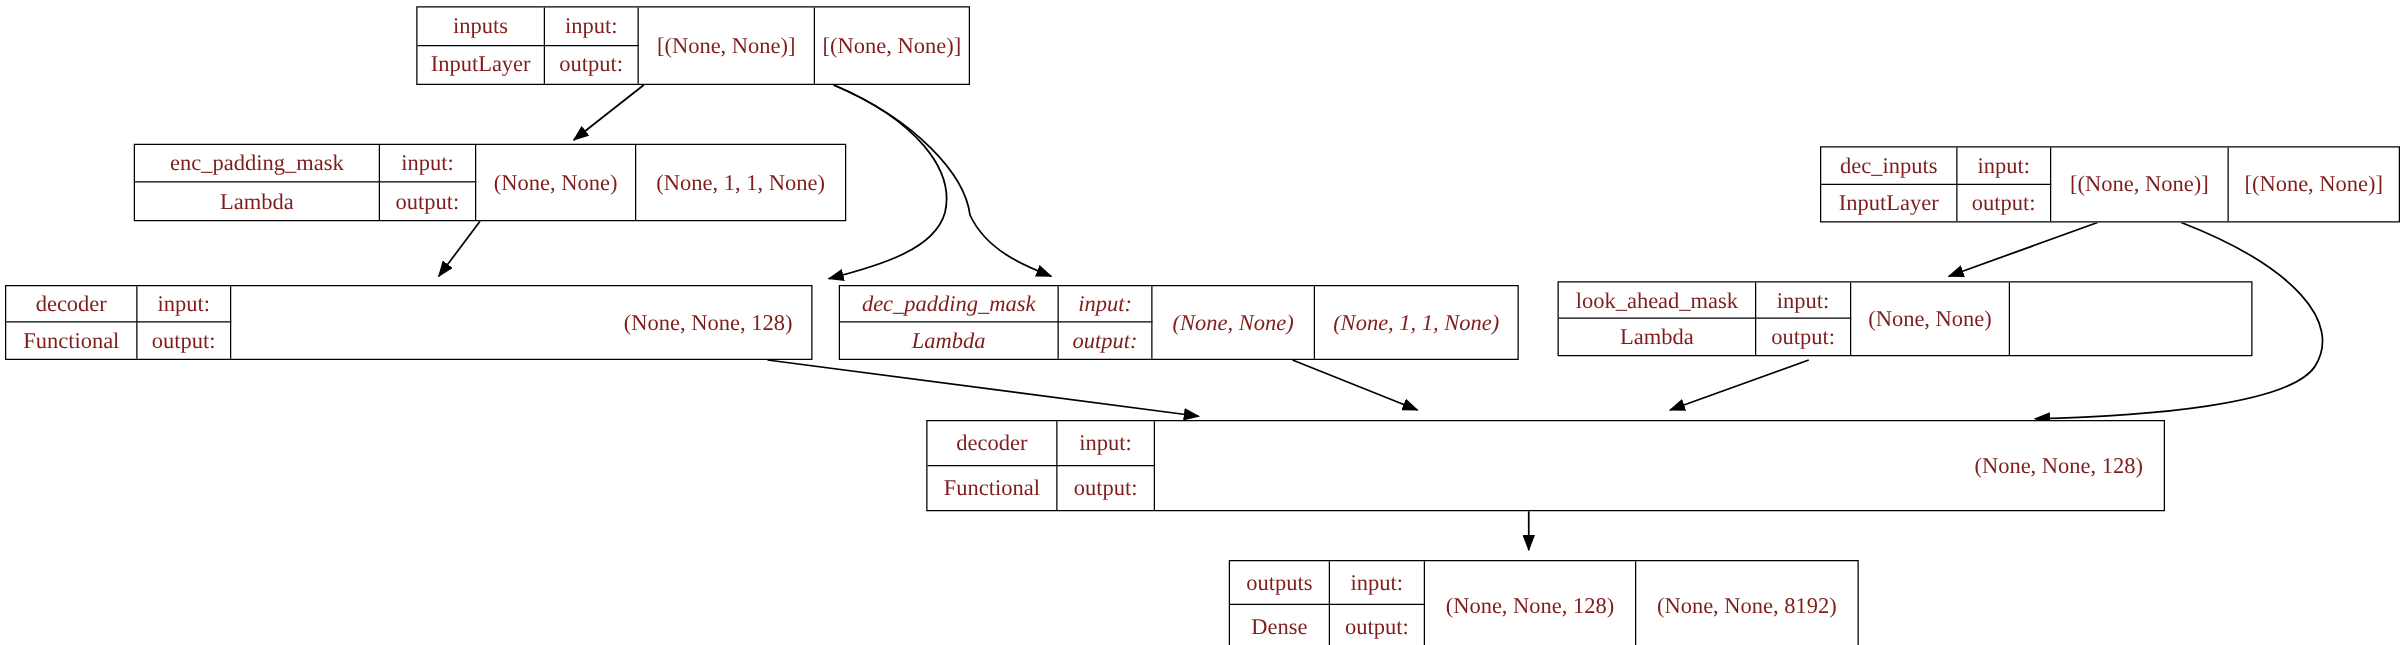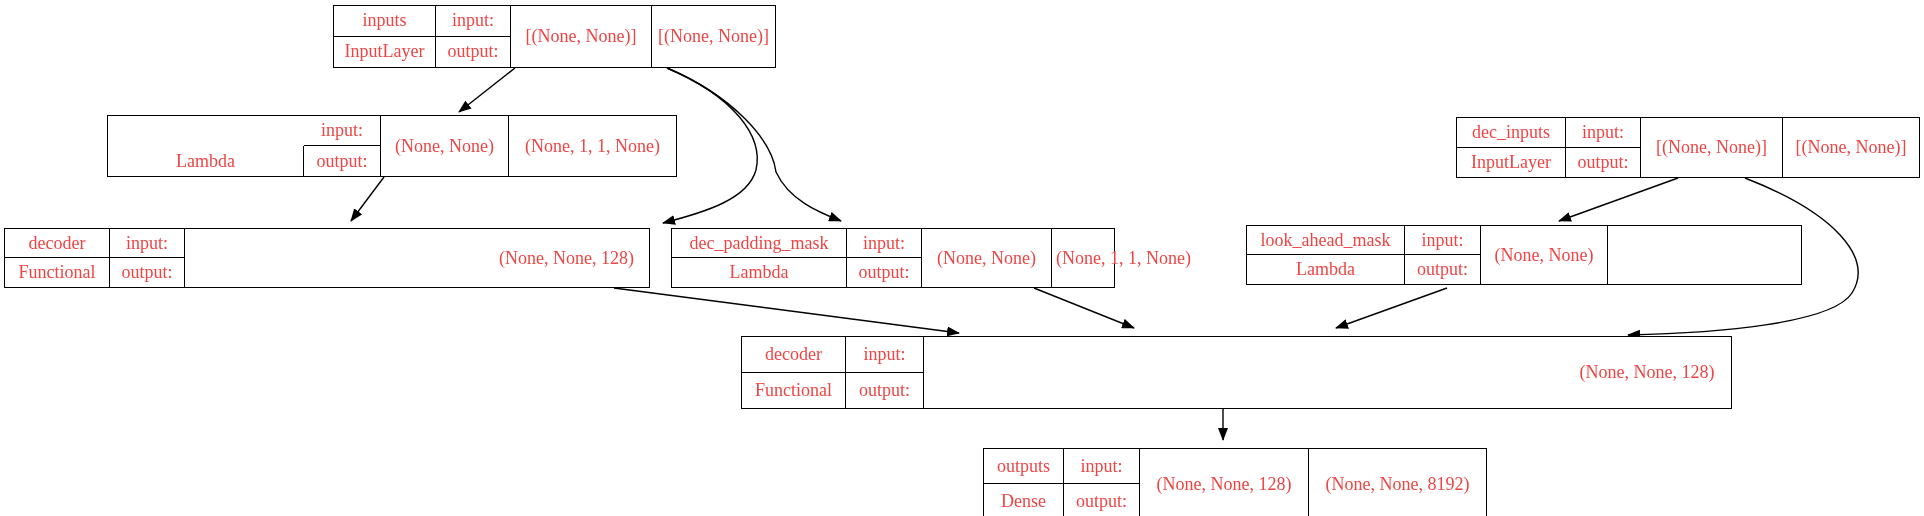--- a/index.html
+++ b/index.html
@@ -1,21 +1,21 @@
 <!DOCTYPE html>
 <html><head>
 <meta charset="utf-8">
 <style>
   html,body{margin:0;padding:0;background:#ffffff;}
   .canvas{
     position:relative;
     width:1924px;height:516px;
     background:#ffffff;
     font-family:"Liberation Serif","DejaVu Serif",serif;
-    color:#ef4444;
+    color:#7f1d1d;
     overflow:hidden;
   }
   svg.edges{position:absolute;left:0;top:0;width:1924px;height:516px;}
   .node{
     position:absolute;
     display:grid;
     grid-template-rows:1fr 1fr;
     border:1px solid #000;
     background:#fff;
     box-sizing:border-box;
@@ -64,20 +64,21 @@
   <div class="node" style="left:333px;top:5px;width:443px;height:63px;grid-template-columns:102px 75px 141px 1fr;">
     <div class="cell r1 c1 vr">inputs</div>
     <div class="cell r2 c1 vr">InputLayer</div>
     <div class="cell r1 c2 vr">input:</div>
     <div class="cell r2 c2 vr">output:</div>
     <div class="cell shape c3 vr">[(None, None)]</div>
     <div class="cell shape c4">[(None, None)]</div>
   </div>
 
   <div class="node" style="left:107px;top:115px;width:570px;height:62px;grid-template-columns:196px 77px 128px 1fr;">
+    <div class="cell r1 c1 vr">enc_padding_mask</div>
     <div class="cell r2 c1 vr">Lambda</div>
     <div class="cell r1 c2 vr">input:</div>
     <div class="cell r2 c2 vr">output:</div>
     <div class="cell shape c3 vr">(None, None)</div>
     <div class="cell shape c4">(None, 1, 1, None)</div>
   </div>
 
   <div class="node" style="left:1456px;top:117px;width:464px;height:61px;grid-template-columns:109px 75px 142px 1fr;">
     <div class="cell r1 c1 vr">dec_inputs</div>
     <div class="cell r2 c1 vr">InputLayer</div>
@@ -88,21 +89,21 @@
   </div>
 
   <div class="node" style="left:4px;top:228px;width:646px;height:60px;grid-template-columns:105px 75px 299px 1fr;">
     <div class="cell r1 c1 vr">decoder</div>
     <div class="cell r2 c1 vr">Functional</div>
     <div class="cell r1 c2 vr">input:</div>
     <div class="cell r2 c2 vr">output:</div>
     <div class="cell shape c4">(None, None, 128)</div>
   </div>
 
-  <div class="node" style="left:671px;top:228px;width:444px;height:60px;grid-template-columns:175px 75px 130px 1fr;">
+  <div class="node" style="left:671px;top:228px;width:544px;height:60px;grid-template-columns:175px 75px 130px 1fr;font-style:italic;">
     <div class="cell r1 c1 vr">dec_padding_mask</div>
     <div class="cell r2 c1 vr">Lambda</div>
     <div class="cell r1 c2 vr">input:</div>
     <div class="cell r2 c2 vr">output:</div>
     <div class="cell shape c3 vr">(None, None)</div>
     <div class="cell shape c4">(None, 1, 1, None)</div>
   </div>
 
   <div class="node" style="left:1246px;top:225px;width:556px;height:60px;grid-template-columns:158px 76px 127px 1fr;">
     <div class="cell r1 c1 vr">look_ahead_mask</div>

